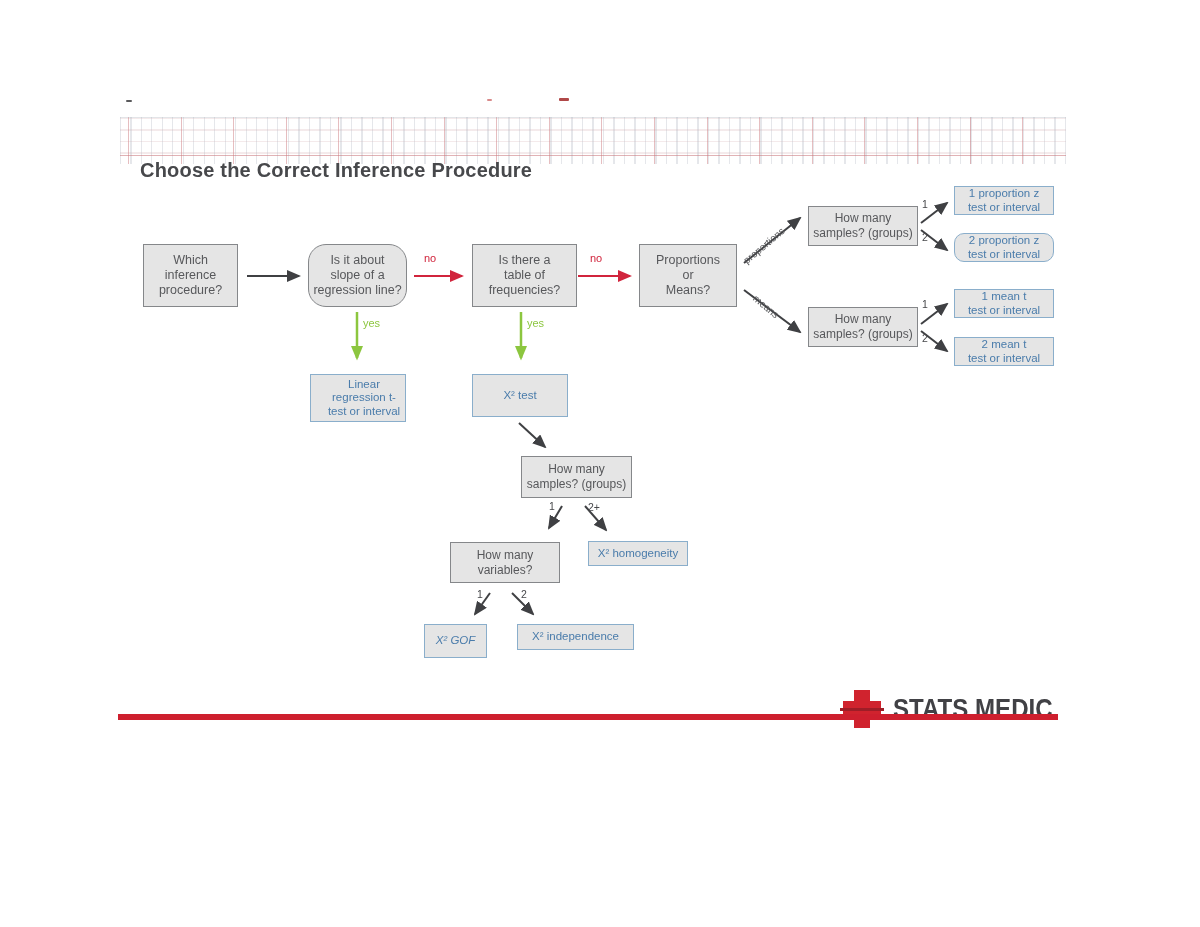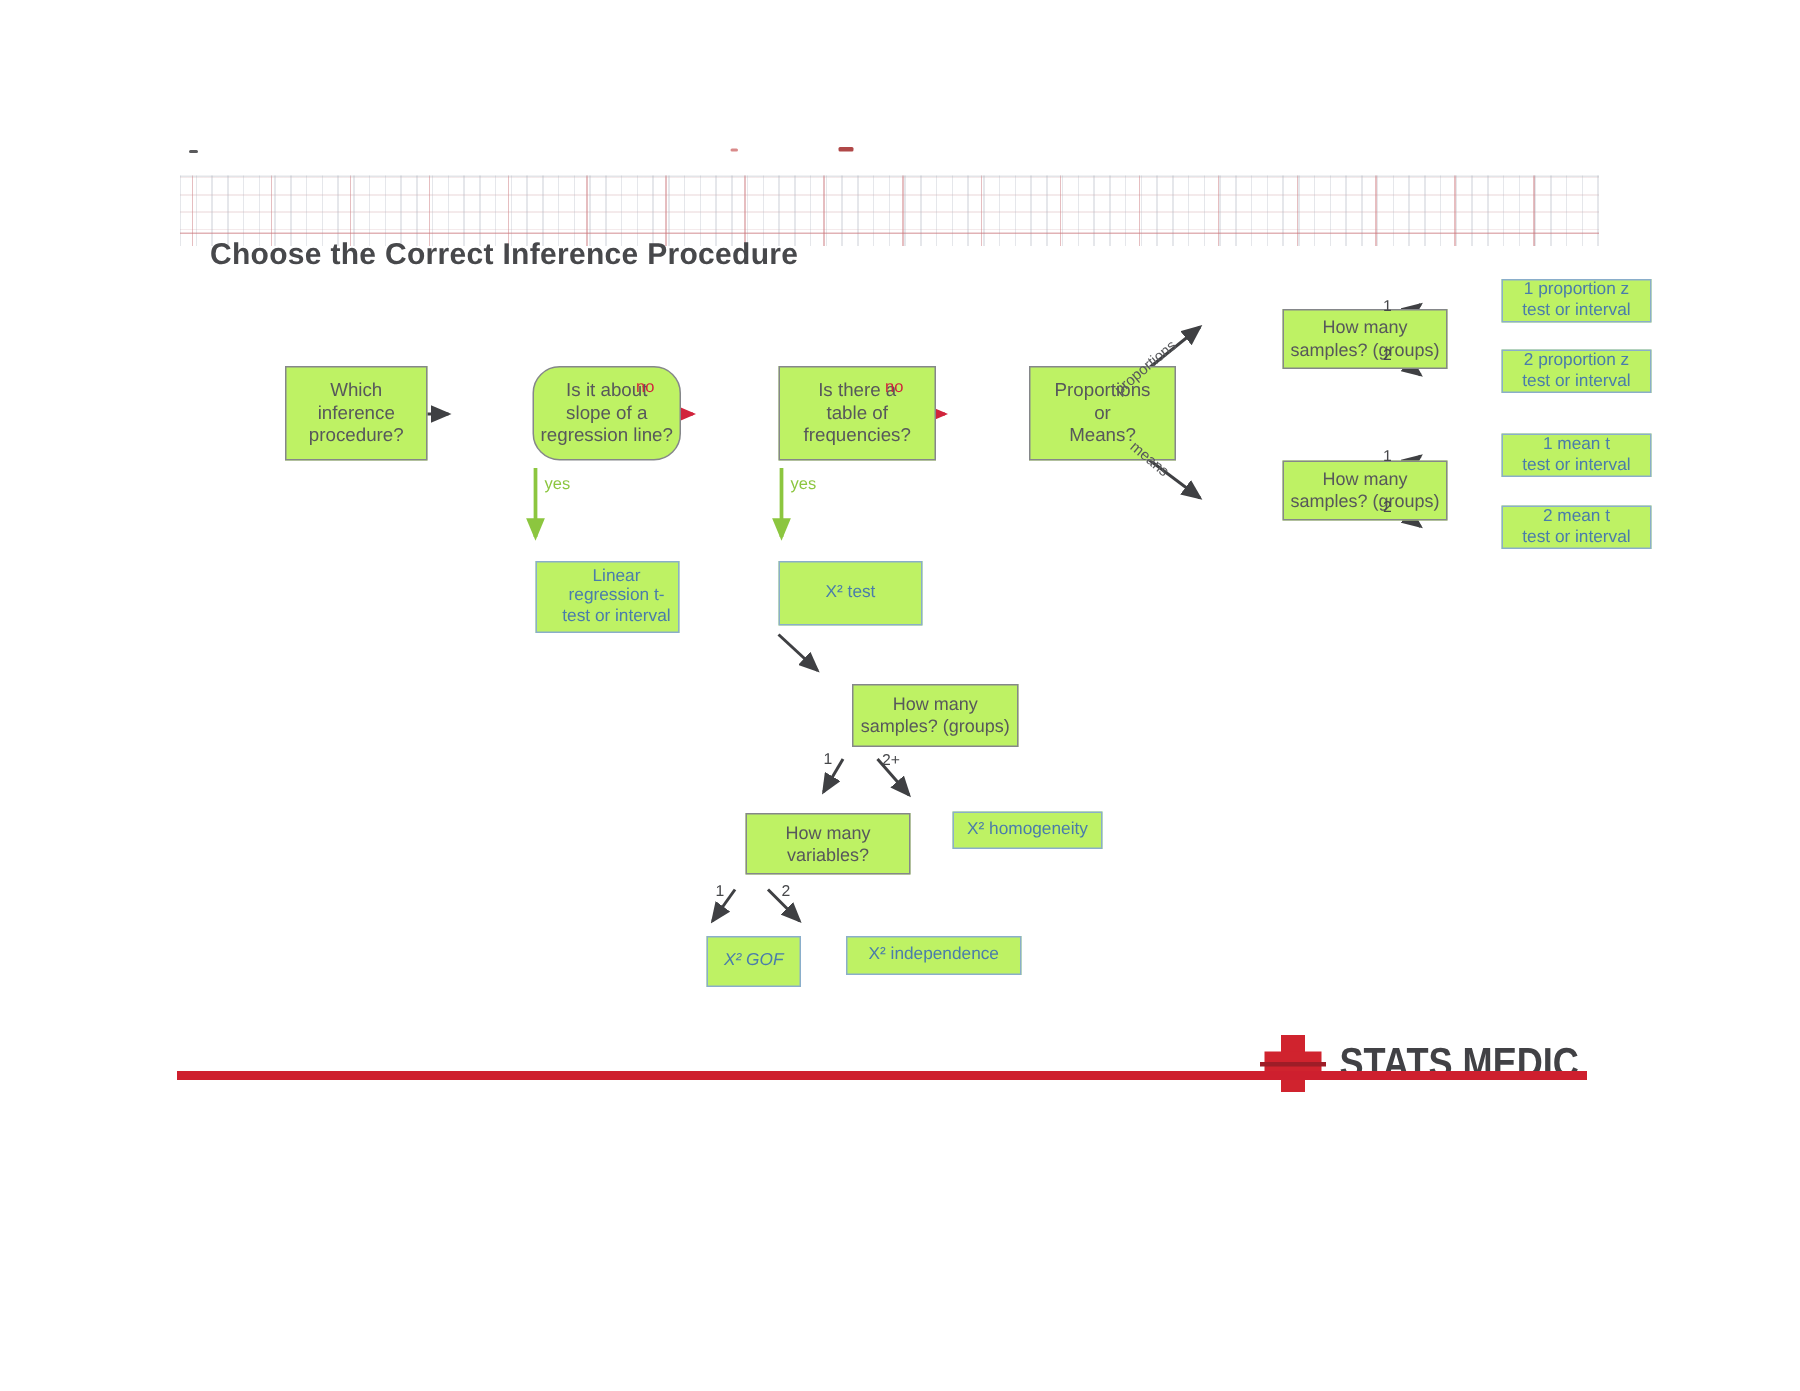--- a/index.html
+++ b/index.html
@@ -27,36 +27,36 @@
     background:rgba(200,115,120,0.55);
   }
   
   .title{
     position:absolute;left:140px;top:131px;
     font-size:20px;font-weight:bold;letter-spacing:0.2px;color:#47484b;margin-top:28px;
   }
   
   .node{
     position:absolute;display:flex;align-items:center;justify-content:center;
-    text-align:center;white-space:pre-line;background:#bef264;box-sizing:border-box;margin-left:47px;
+    text-align:center;white-space:pre-line;background:#e5e5e5;box-sizing:border-box;
   }
   .q{border:1px solid #85878a;color:#57585b;font-size:12.5px;line-height:15px;}
   .p{border:1px solid #8aaecb;color:#4a7cab;font-size:11.5px;line-height:13.5px;}
   .n-qwhich{left:143px;top:244px;width:95px;height:63px;}
   .n-qslope{left:308px;top:244px;width:99px;height:63px;border-radius:18px;}
   .n-qtable{left:472px;top:244px;width:105px;height:63px;}
   .n-qpm{left:639px;top:244px;width:98px;height:63px;}
   .n-sprop{left:808px;top:206px;width:110px;height:40px;font-size:12px;}
   .n-smeans{left:808px;top:307px;width:110px;height:40px;font-size:12px;}
   .n-schi{left:521px;top:456px;width:111px;height:42px;font-size:12px;}
   .n-vars{left:450px;top:542px;width:110px;height:41px;font-size:12px;}
   .n-linreg{left:310px;top:374px;width:96px;height:48px;padding-left:12px;}
   .n-chitest{left:472px;top:374px;width:96px;height:43px;}
   .n-p1{left:954px;top:186px;width:100px;height:29px;}
-  .n-p2{left:954px;top:233px;width:100px;height:29px;}
+  .n-p2{left:954px;top:233px;width:100px;height:29px;border-radius:10px;}
   .n-m1{left:954px;top:289px;width:100px;height:29px;}
   .n-m2{left:954px;top:337px;width:100px;height:29px;}
   .n-homog{left:588px;top:541px;width:100px;height:25px;}
   .n-gof{left:424px;top:624px;width:63px;height:34px;font-style:italic;}
   .n-indep{left:517px;top:624px;width:117px;height:26px;}
   
   .elabel{position:absolute;font-size:11px;line-height:11px;}
   .lbl-red{color:#d1243c;}
   .lbl-green{color:#8cc63f;}
   .lbl-dark{color:#46474a;font-size:10.5px;}

